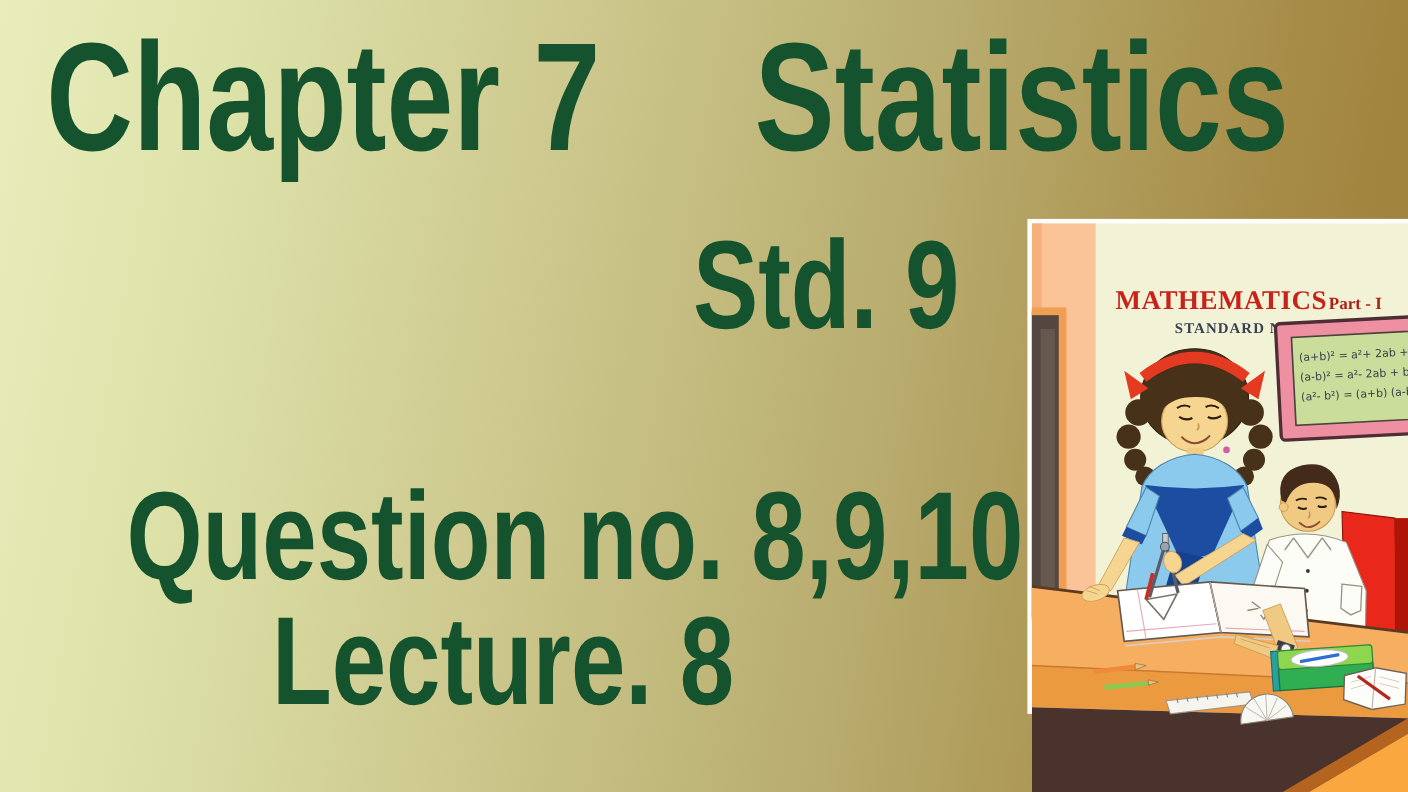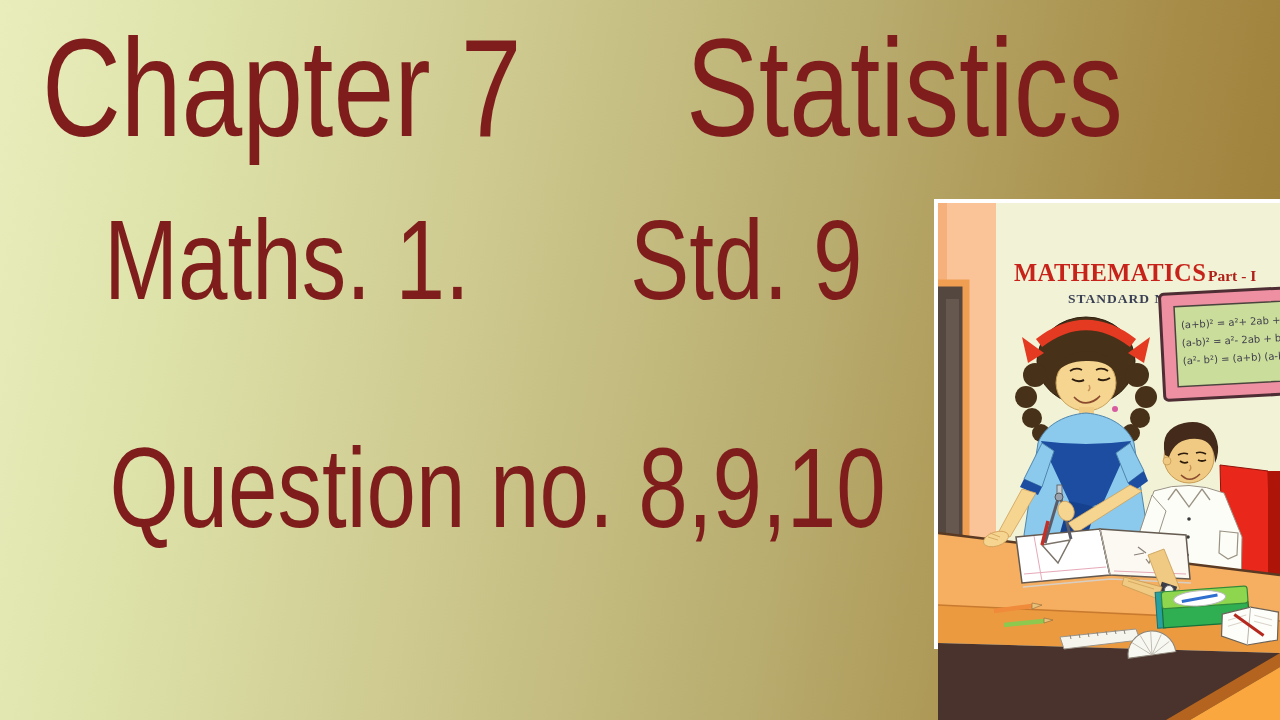--- a/index.html
+++ b/index.html
@@ -2,21 +2,21 @@
 <html><head>
 <meta charset="utf-8">
 <style>
   html,body{margin:0;padding:0;}
   body{
     width:1280px;height:720px;overflow:hidden;position:relative;
     font-family:"Liberation Sans",sans-serif;
     background:linear-gradient(100deg,#e9edbc 0%,#dde2a9 16%,#cdc88e 38%,#b8ac6e 62%,#a78c48 84%,#9a7c33 100%);
   }
   .stage{position:absolute;inset:0;}
-  .txt{position:absolute;color:#7f1d1d;font-weight:normal;line-height:1;white-space:nowrap;}
+  .txt{position:absolute;color:#14532d;font-weight:bold;line-height:1;white-space:nowrap;}
   .cond{display:inline-block;transform:scaleX(0.78);transform-origin:0 50%;}
   .condc{display:inline-block;transform:scaleX(0.78);transform-origin:50% 50%;}
   .big{font-size:140px;}
   .mid{font-size:114px;}
   .title-left{left:42px;top:18px;}
   .title-right{left:686px;top:18px;}
   .line-subject{left:104px;top:203px;}
   .line-standard{left:630px;top:203px;}
   .center-line{left:0;top:0;width:915px;text-align:center;}
   .l2{top:318px;}
@@ -29,24 +29,24 @@
   .illustration svg{display:block;}
 </style>
 </head>
 <body>
 
 <div class="stage">
 
   <div class="txt big title-left"><span class="cond">Chapter 7</span></div>
   <div class="txt big title-right"><span class="cond">Statistics</span></div>
 
-  <div class="txt mid line-subject"><span class="cond">Maths. 1.</span></div>
   <div class="txt mid line-standard"><span class="cond">Std. 9</span></div>
 
   <div class="txt mid center-line l3"><span class="condc">Question no. 8,9,10</span></div>
+  <div class="txt mid center-line l4"><span class="condc">Lecture. 8</span></div>
 
   <div class="illustration">
     <svg width="342" height="517" viewBox="0 0 342 517">
 
       <rect x="0" y="0" width="342" height="517" fill="#f1f2d6"></rect>
 
       <rect x="0" y="0" width="58" height="348" fill="#fbc398"></rect>
       <rect x="0" y="0" width="9" height="348" fill="#f6b07c"></rect>
 
       <g>

